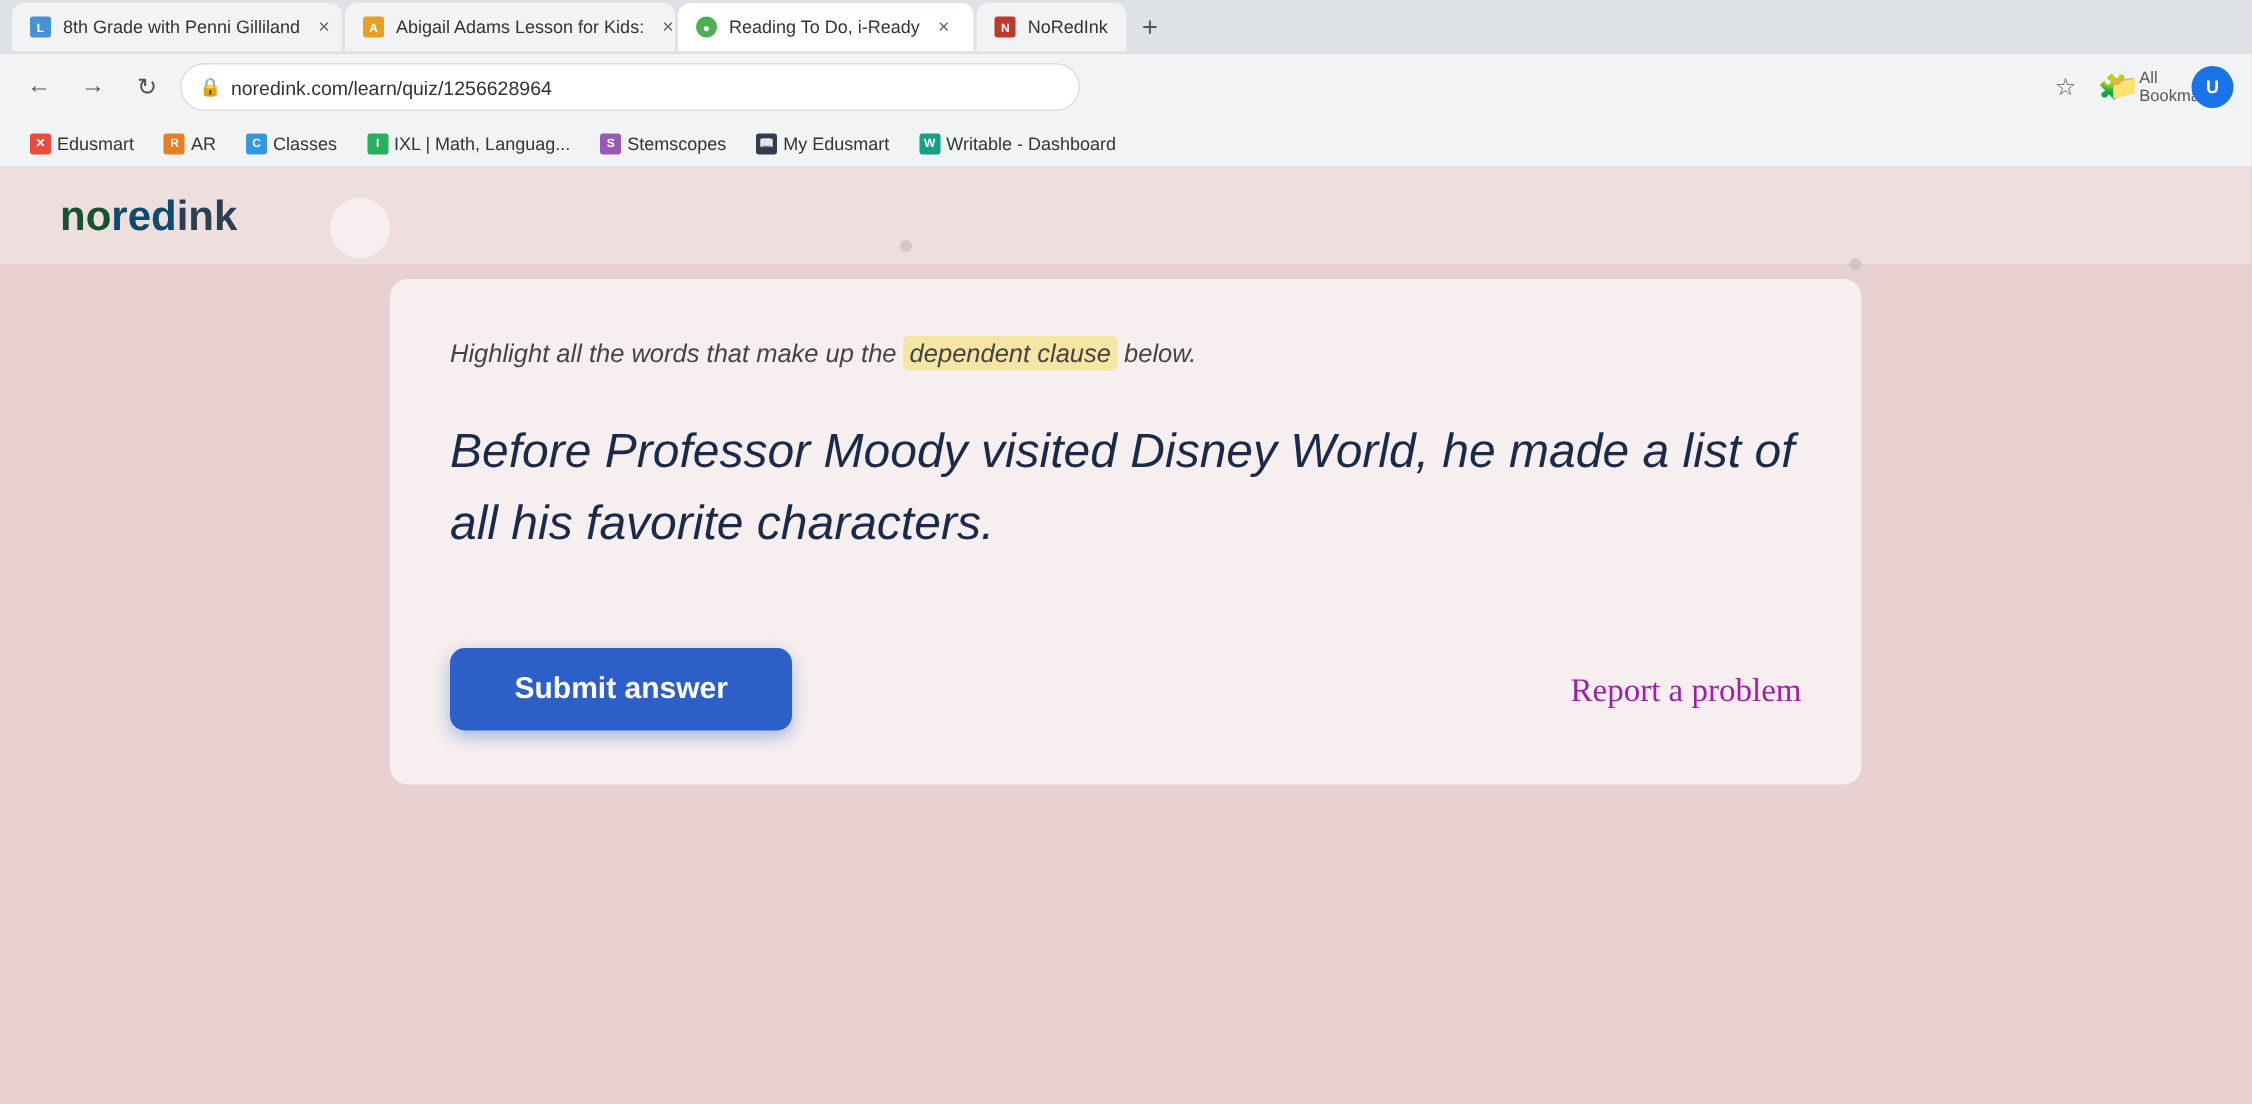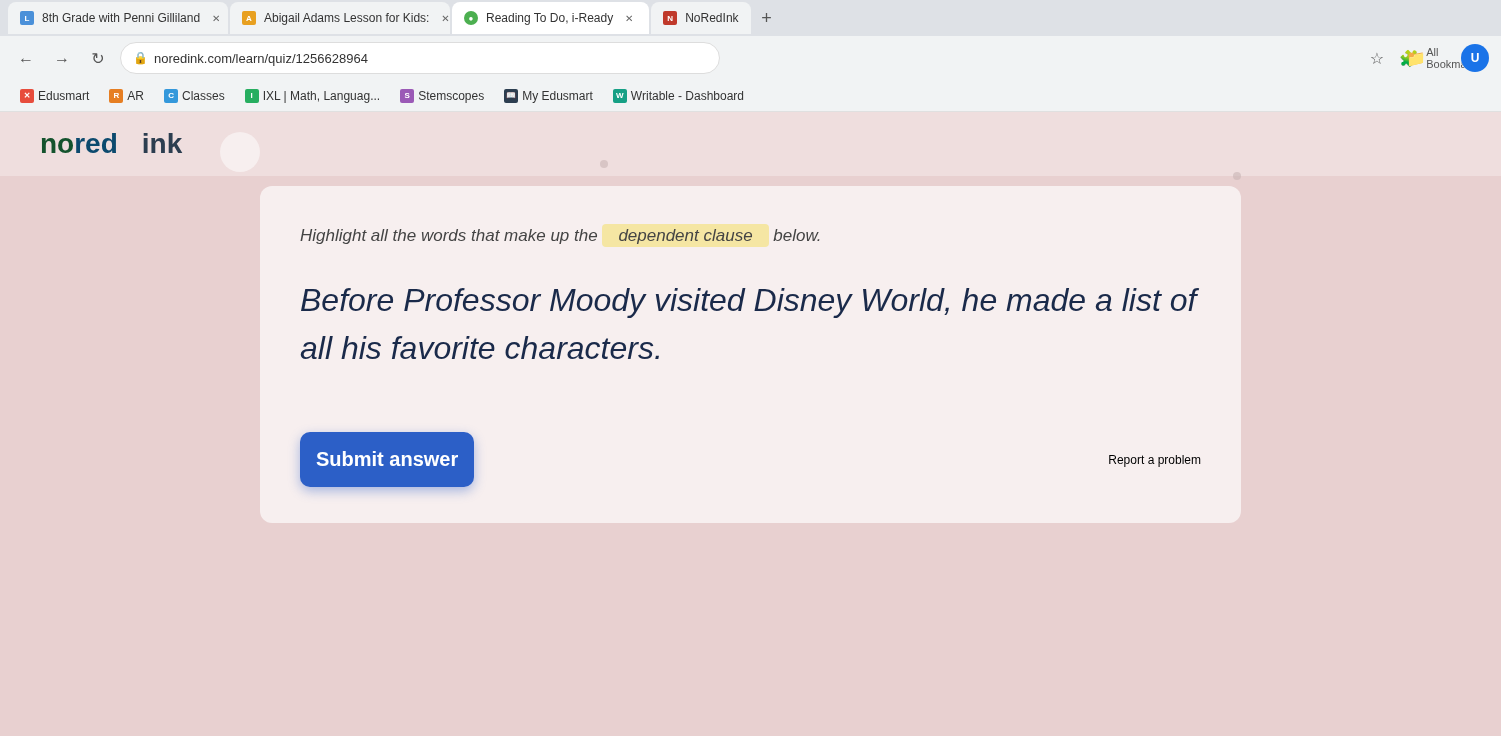--- a/index.html
+++ b/index.html
@@ -240,21 +240,20 @@
     .logo-no {
       color: #14532d;
     }
 
     .logo-red {
       color: #0c4a6e;
     }
 
     .logo-ink {
       color: #2c3e50;
-      margin-left: 24px;
     }
 
     .quiz-title {
       font-size: 18px;
       font-weight: bold;
       color: #444;
     }
 
     .question-badge {
       background: #4CAF50;
@@ -276,21 +275,21 @@
     .instruction-text {
       font-size: 17px;
       color: #444;
       margin-bottom: 30px;
       font-style: italic;
     }
 
     .highlight-term {
       background: #f5e6a3;
       border-radius: 4px;
-      padding: 2px 16px;
+      padding: 2px 4px;
       font-style: italic;
     }
 
     .sentence-text {
       font-size: 32px;
       color: #1a2a4a;
       line-height: 1.5;
       margin-bottom: 60px;
       font-style: italic;
     }
@@ -299,32 +298,33 @@
       display: flex;
       align-items: center;
       justify-content: space-between;
     }
 
     .submit-btn {
       background: #2c5fc7;
       color: white;
       border: none;
       border-radius: 10px;
-      padding: 16px 16px;
+      padding: 16px 43px;
       font-size: 20px;
       font-weight: bold;
       cursor: pointer;
       box-shadow: 0 4px 12px rgba(44,95,199,0.4);
     }
 
     .report-link {
-      color: #000000;
-      font-size: 12px;
+      color: #a21caf;
+      font-size: 22px;
       cursor: pointer;
       text-decoration: none;
+      font-family: Liberation Serif, serif;
     }
 
     
     .deco-circle {
       width: 40px;
       height: 40px;
       border-radius: 50%;
       background: rgba(255,255,255,0.5);
       position: absolute;
       top: 20px;

